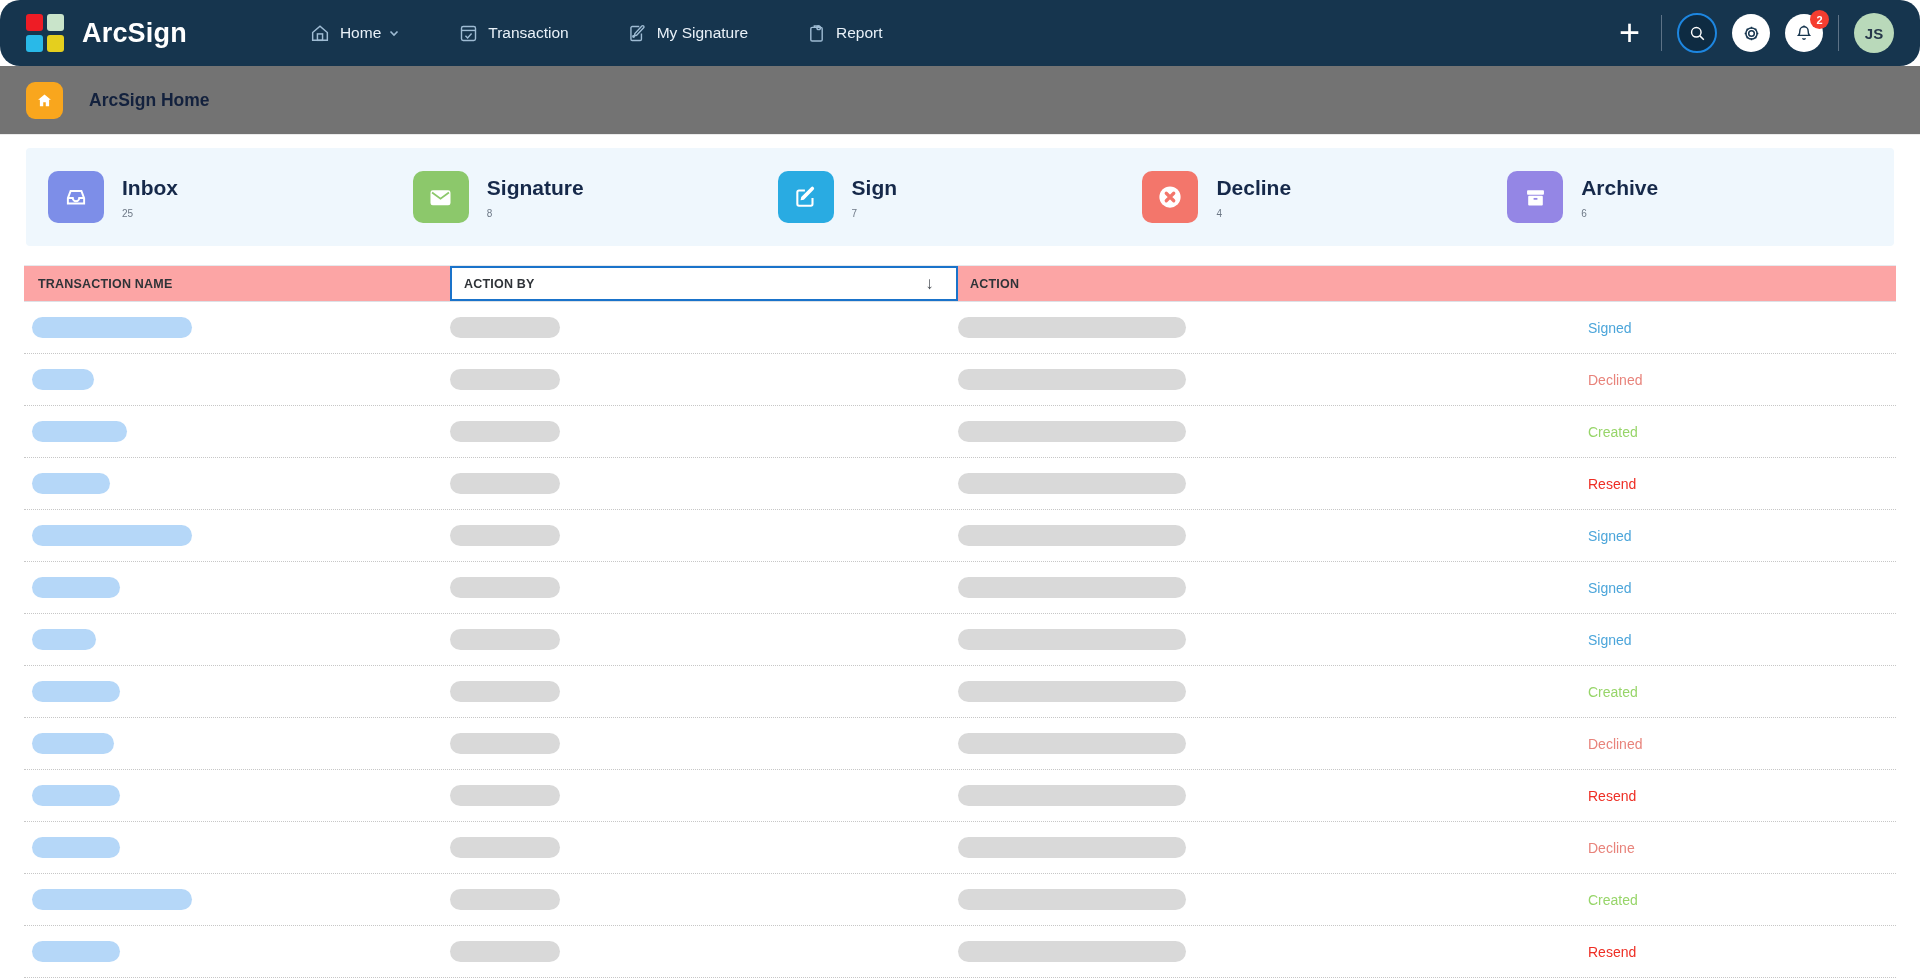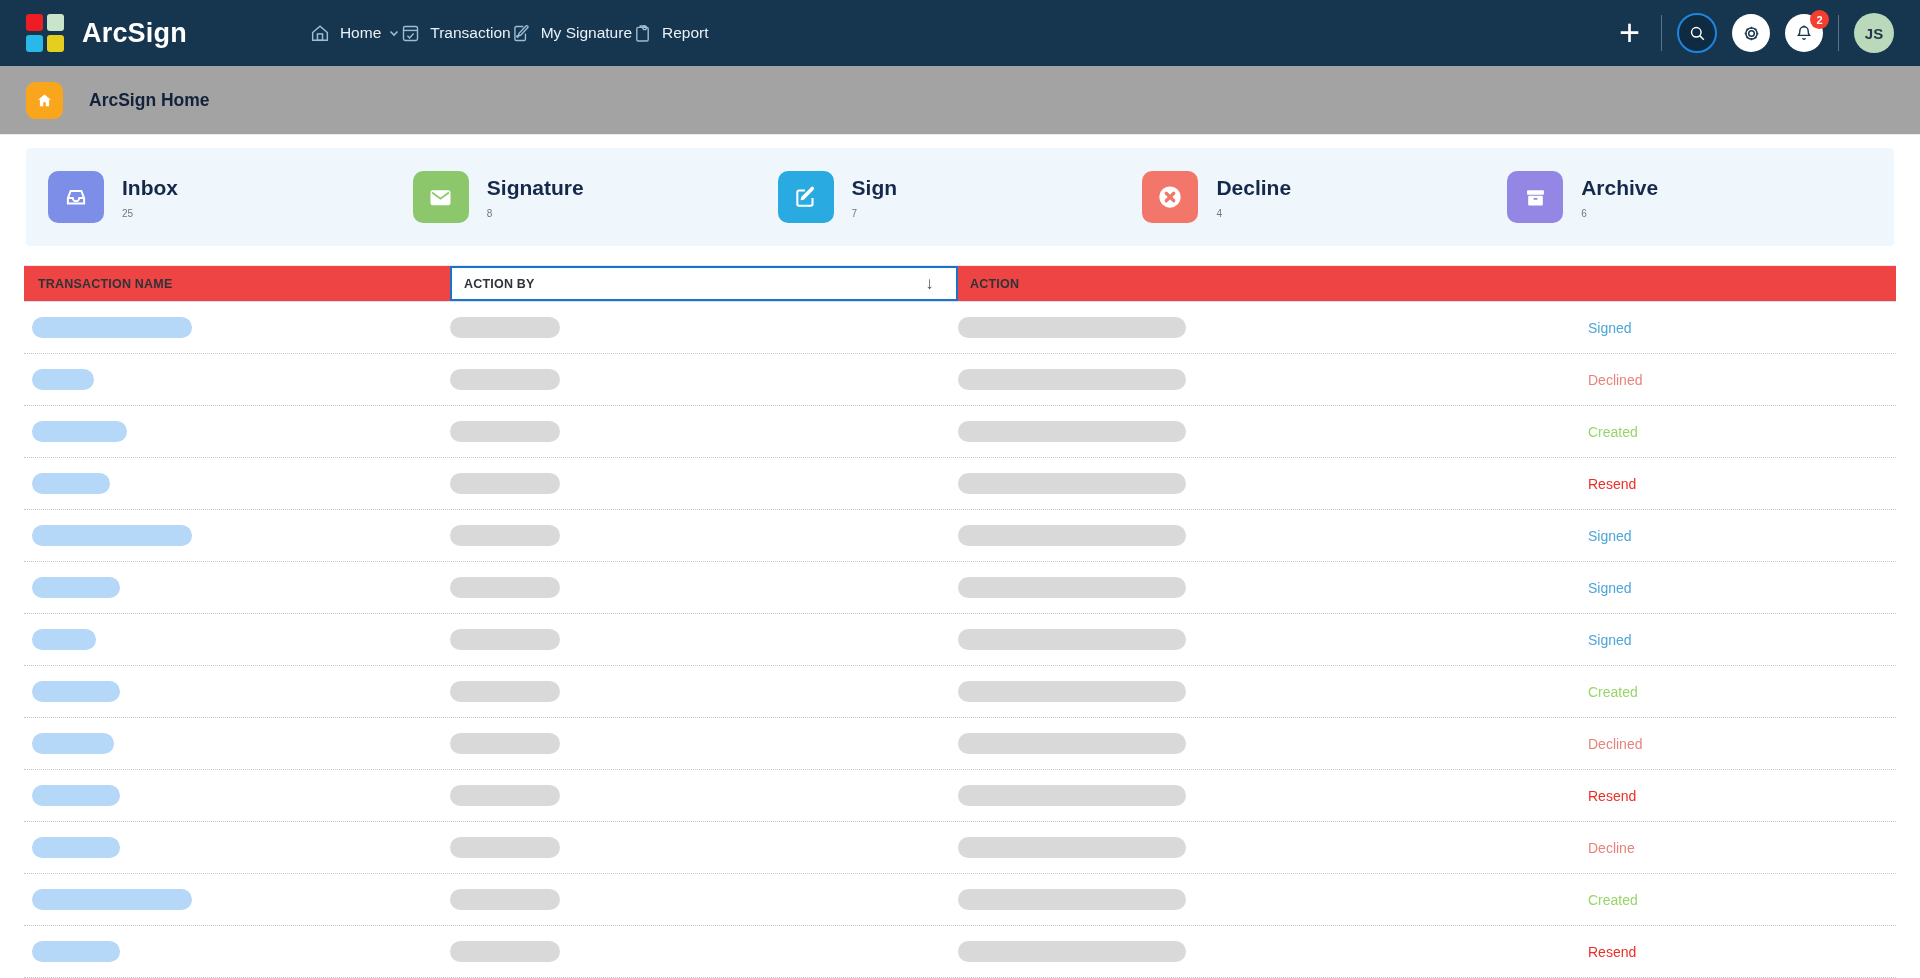--- a/index.html
+++ b/index.html
@@ -1,58 +1,58 @@
 <!DOCTYPE html>
 <html><head>
 <meta charset="utf-8">
 <style>
   * { margin:0; padding:0; box-sizing:border-box; }
   html,body { width:1920px; height:978px; overflow:hidden; background:#fff;
               font-family:"Liberation Sans","DejaVu Sans",sans-serif; }
 
   
-  .topnav { height:66px; background:#16354e; display:flex; align-items:center; padding:0 26px; }
+  .topnav { height:66px; background:#16354e; display:flex; align-items:center; padding:0 26px;border-radius:20px; }
   .logo { display:grid; grid-template-columns:17px 17px; grid-template-rows:17px 17px; gap:4px; }
   .logo span { border-radius:3px; }
   .brand { color:#fff; font-size:27px; font-weight:700; margin-left:18px; letter-spacing:.2px; }
-  .navmenu { display:flex; align-items:center; margin-left:122px; }
+  .navmenu { display:flex; align-items:center; gap:58px; margin-left:122px; }
   .navitem { display:flex; align-items:center; gap:9px; color:#e9f1f8; font-size:15.5px; cursor:pointer; }
   .navitem svg { stroke:#9fbcd4; }
   .chev { margin-left:-2px; }
   .navright { margin-left:auto; display:flex; align-items:center; gap:15px; }
   .plus { color:#fff; font-size:36px; font-weight:200; line-height:1; margin-right:6px; cursor:pointer; }
   .vdiv { width:1px; height:36px; background:#5d7286; }
   .circlebtn { width:38px; height:38px; border-radius:50%; background:#fff; display:flex;
                align-items:center; justify-content:center; position:relative; cursor:pointer; }
   .searchbtn { background:#0e2b42; border:2px solid #1d86e0; width:40px; height:40px; }
   .badge { position:absolute; top:-4px; right:-6px; min-width:19px; height:19px; border-radius:10px;
            background:#f53d30; color:#fff; font-size:11px; font-weight:700; display:flex;
            align-items:center; justify-content:center; padding:0 4px; }
   .avatar { width:40px; height:40px; border-radius:50%; background:#b9d9ba; color:#26374a;
             font-size:15px; font-weight:700; display:flex; align-items:center; justify-content:center; cursor:pointer; }
 
   
-  .crumbbar { height:69px; background:#a3a3a3; border-bottom:1px solid #ebebeb; display:flex;
+  .crumbbar { height:69px; background:#737373; border-bottom:1px solid #ebebeb; display:flex;
               align-items:center; padding:0 26px; }
   .crumb-home { width:37px; height:37px; border-radius:9px; background:#f9a61d; display:flex;
                 align-items:center; justify-content:center; cursor:pointer; }
   .crumb-title { margin-left:26px; font-size:17.5px; font-weight:700; color:#13213d; }
 
   
   .stats { margin:13px 26px 0; height:98px; background:#eff7fd; border-radius:4px;
            display:flex; align-items:center; padding:0 22px; }
   .statcard { flex:1; display:flex; align-items:center; gap:18px; cursor:pointer; }
   .staticon { width:56px; height:52px; border-radius:10px; display:flex; align-items:center; justify-content:center; }
   .statlabel { font-size:21px; font-weight:700; color:#16294a; }
   .statcount { font-size:10px; color:#6d7886; margin-top:8px; }
 
   
   .table { margin:19px 24px 0; }
   .thead { display:grid; grid-template-columns:426px 508px 620px 1fr; height:37px;
-           background:#ef4444; border-top:1px solid #e6e9ed; border-bottom:1px solid #dde1e6;
+           background:#fca5a5; border-top:1px solid #e6e9ed; border-bottom:1px solid #dde1e6;
            align-items:stretch; }
   .th { display:flex; align-items:center; font-size:12.5px; font-weight:700; color:#2f3338;
         letter-spacing:.2px; cursor:pointer; }
   .th.c1 { padding-left:14px; }
   .th.c4 { padding-left:12px; }
   .th-sorted { background:#fff; border:2px solid #1a73ca; justify-content:space-between;
                padding-left:12px; padding-right:22px; }
   .sortarrow { font-size:17px; font-weight:700; color:#4a4f55; }
   .trow { display:grid; grid-template-columns:426px 508px 620px 1fr; height:52px;
           align-items:center; border-bottom:1px dotted #c7c7c7; cursor:pointer; }

